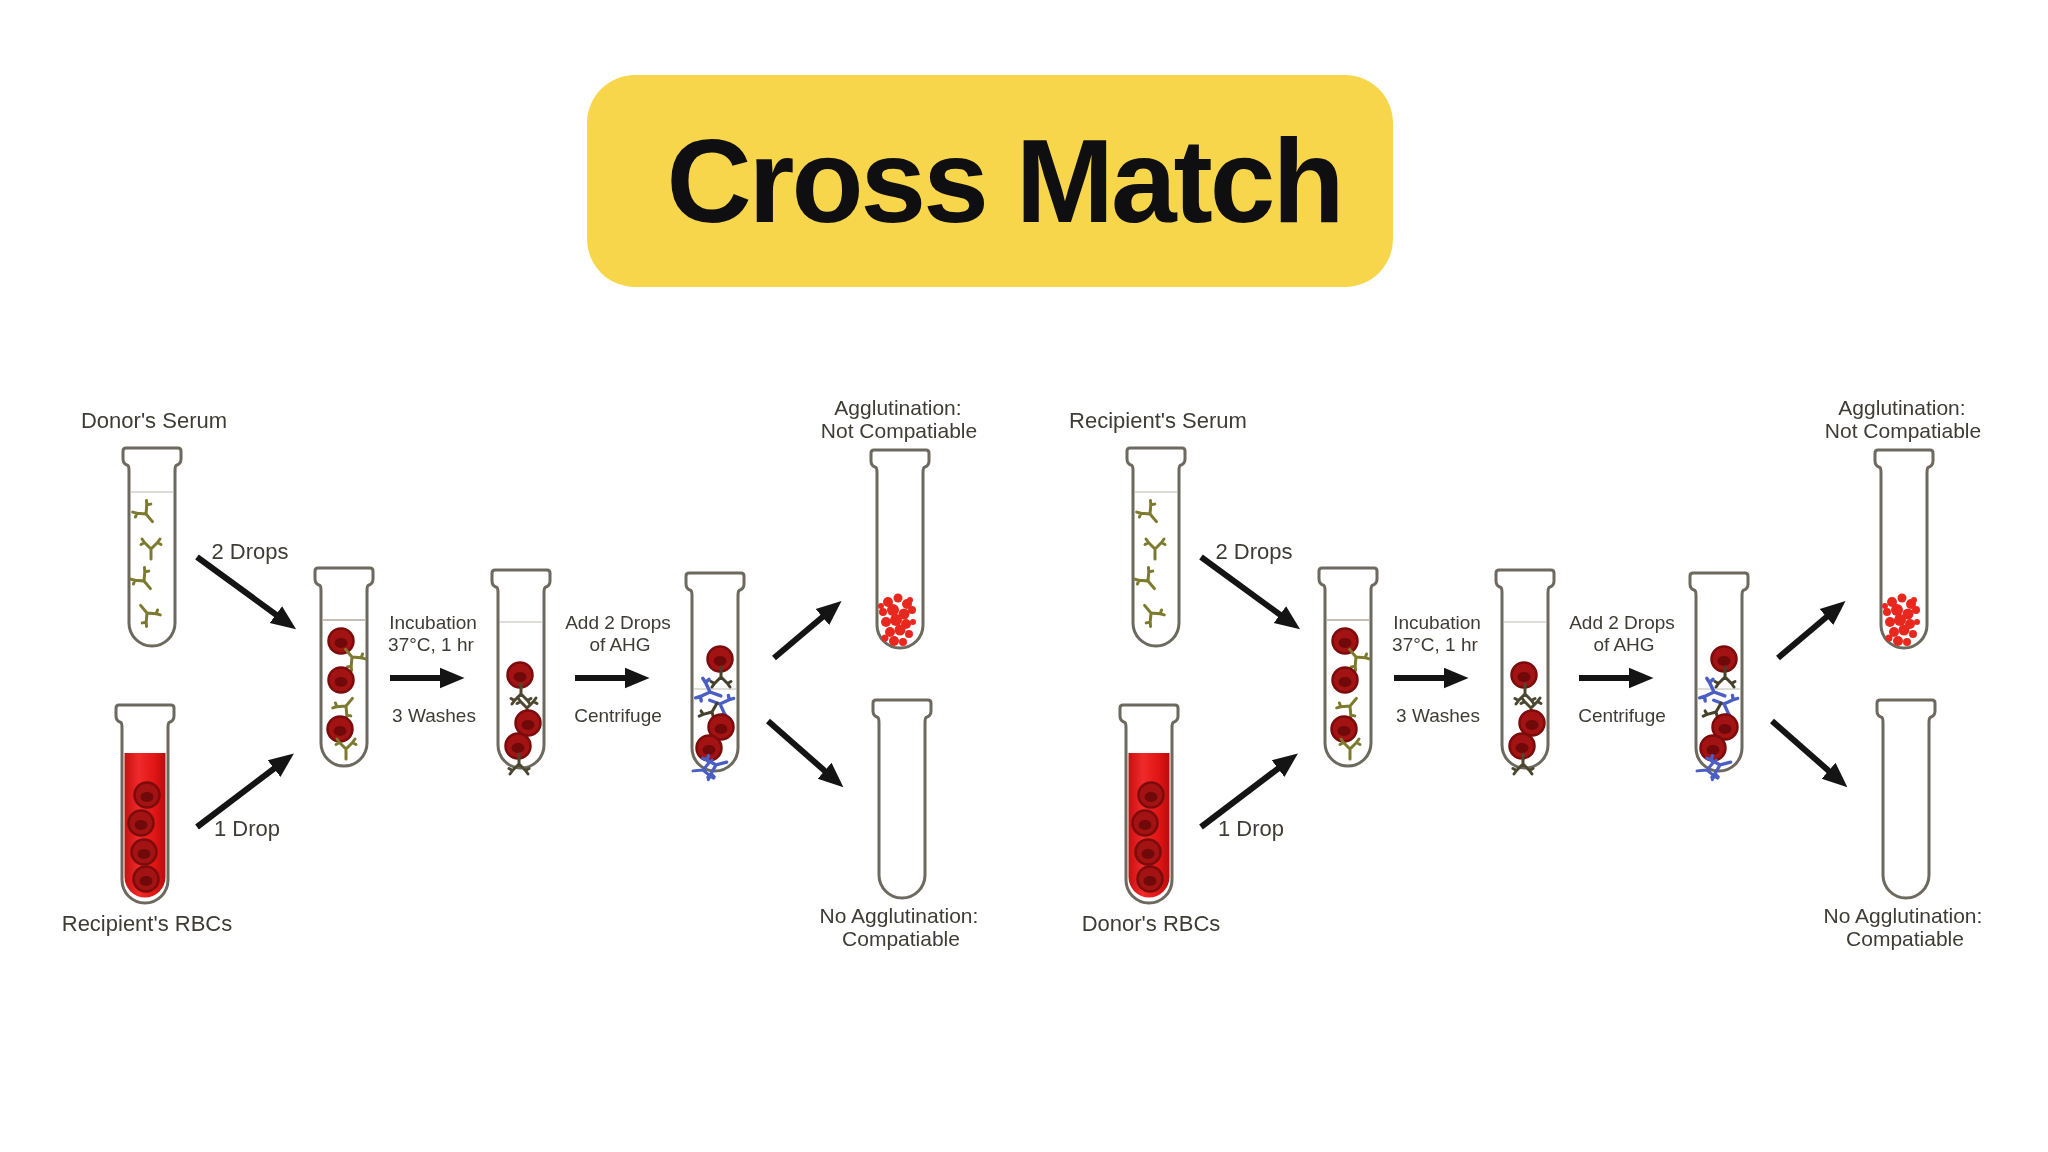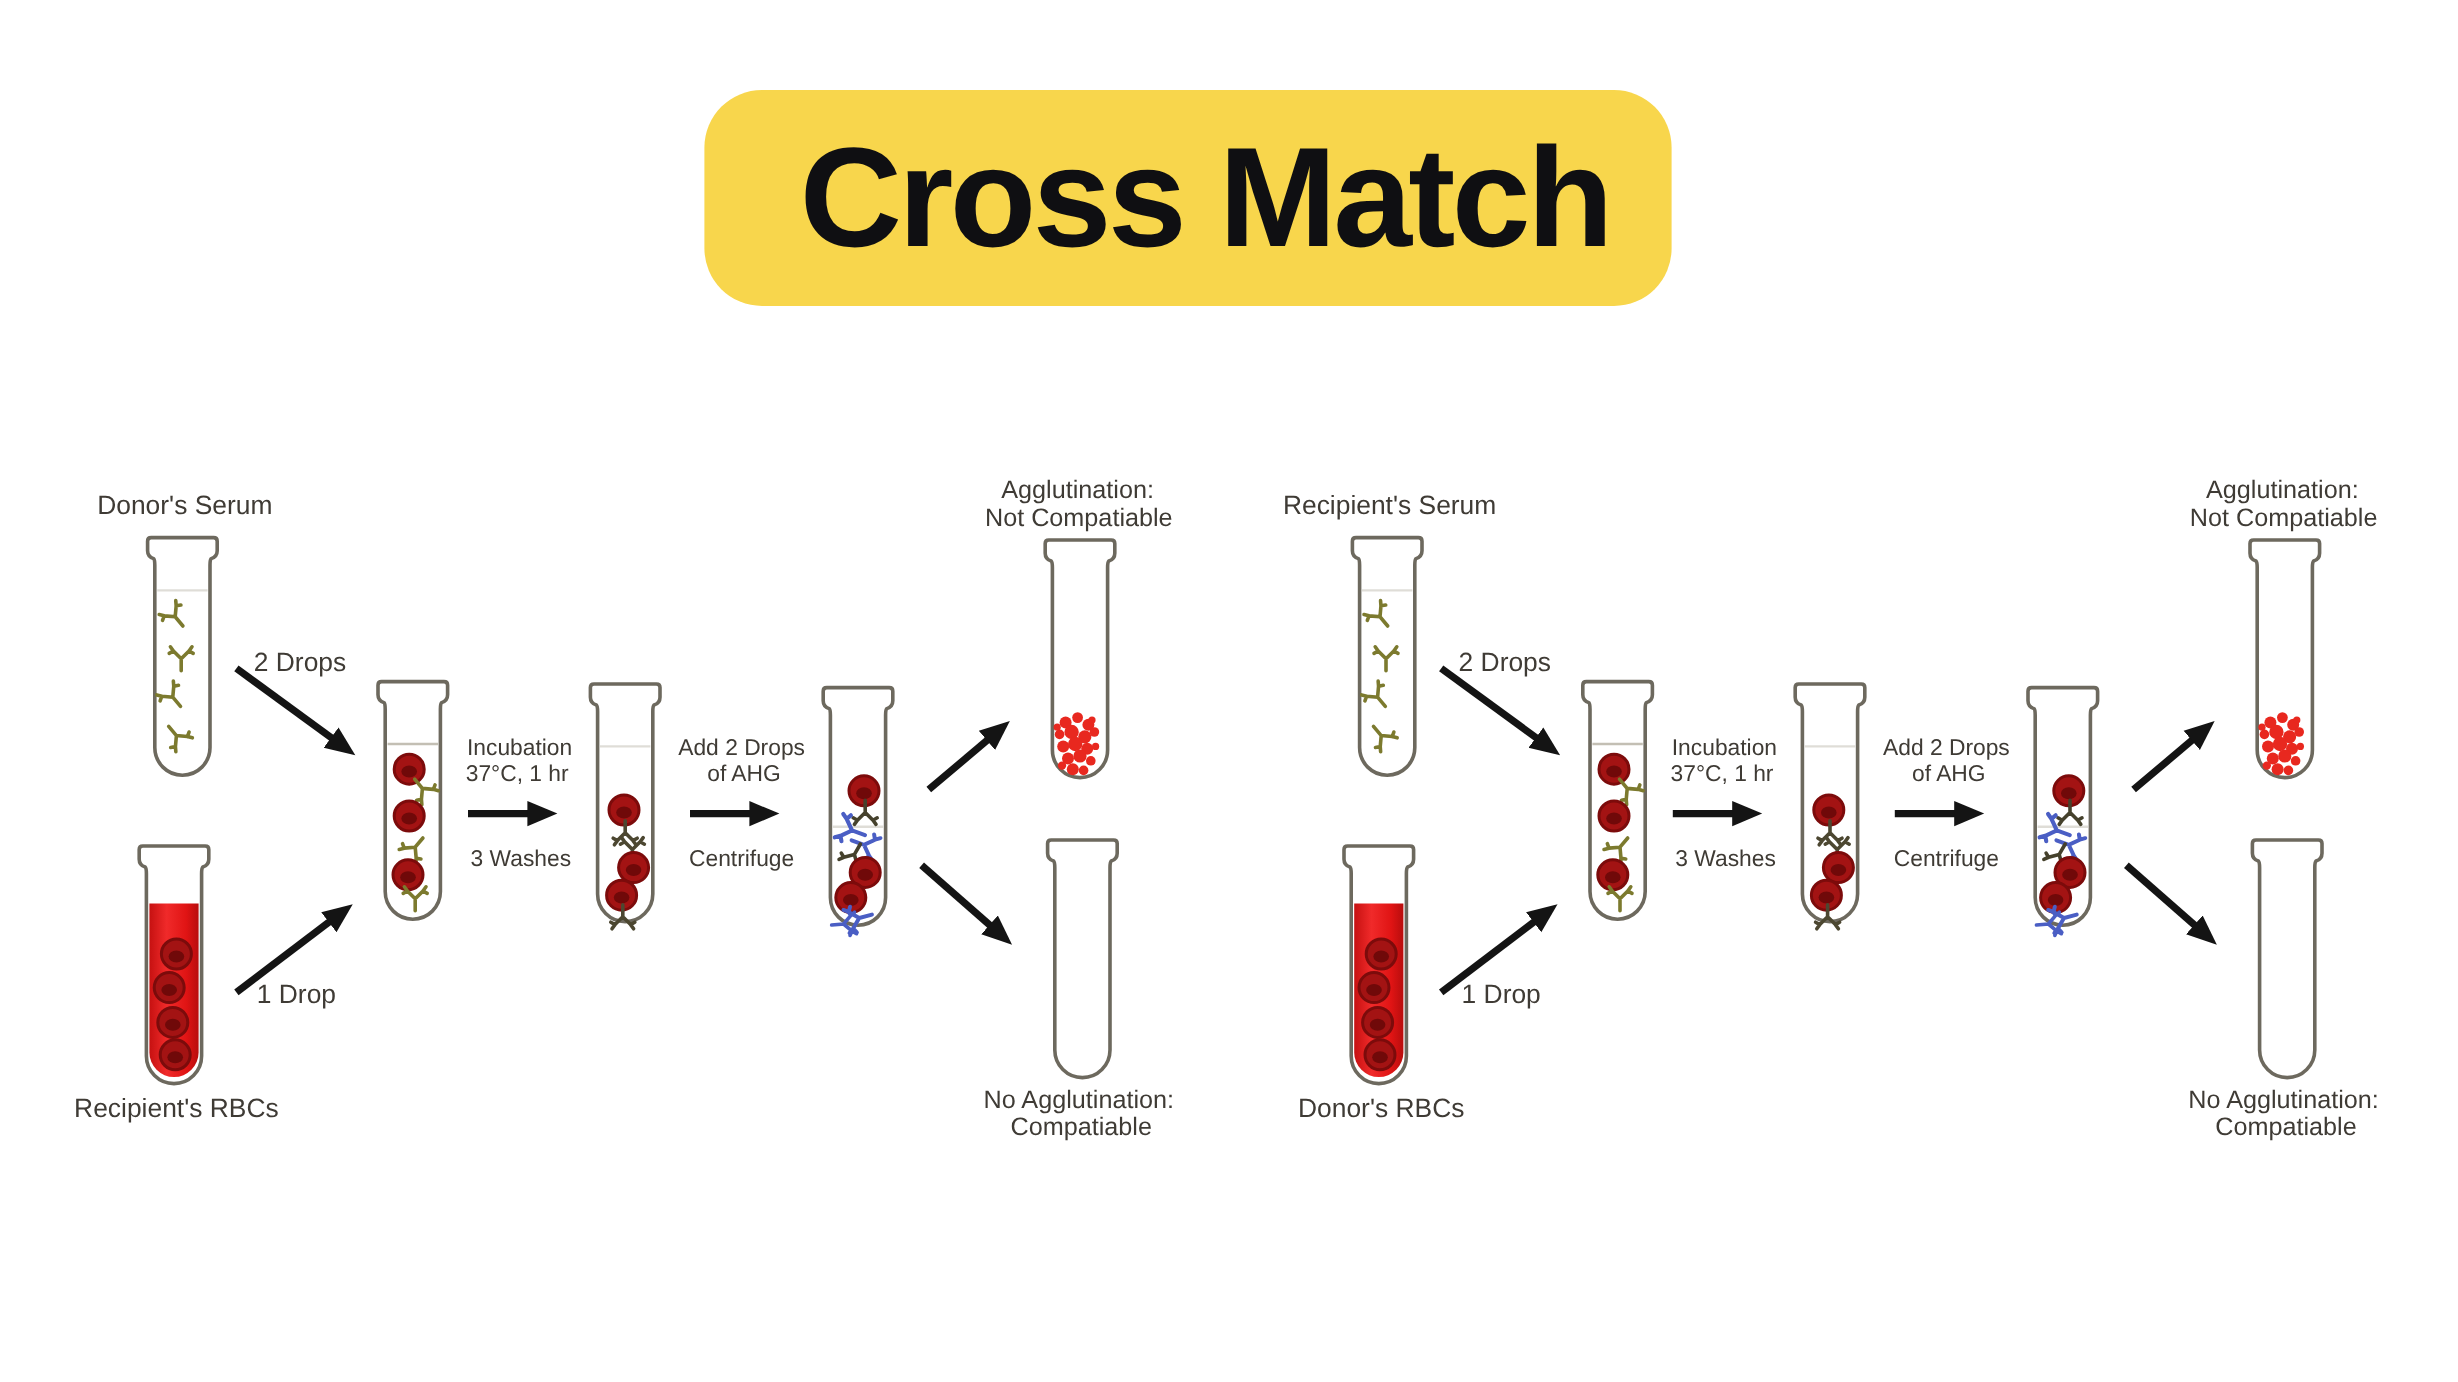--- a/index.html
+++ b/index.html
@@ -1,20 +1,20 @@
 <!DOCTYPE html>
 <html><head>
 <meta charset="utf-8">
 <style>
   * { margin:0; padding:0; box-sizing:border-box; }
   html,body { width:2048px; height:1152px; background:#ffffff; overflow:hidden; }
   body { position:relative; font-family:"Liberation Sans", sans-serif; }
 
   .title-banner {
-    position:absolute; left:587px; top:75px; width:806px; height:180px;
+    position:absolute; left:587px; top:75px; width:806px; height:212px;
     background:#F8D64C; border-radius:48px;
     display:flex; align-items:center; justify-content:center;padding-left:28px;
   }
   .title-text {
     font-size:118px; font-weight:bold; letter-spacing:-3px; color:#0F0F12;
     font-family:"Liberation Sans", sans-serif;
   }
 
   svg.diagram { position:absolute; left:0; top:0; }
 

